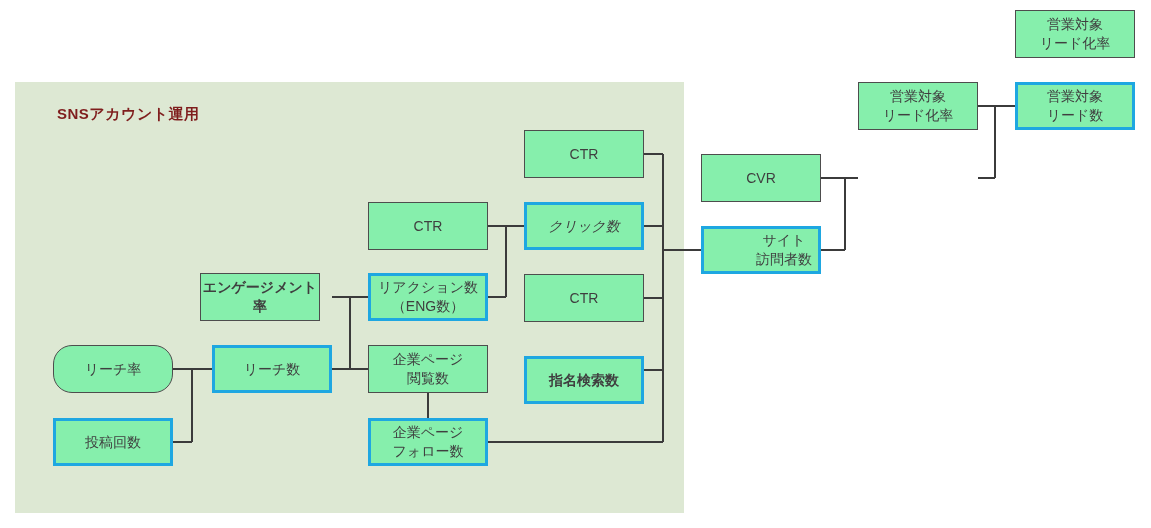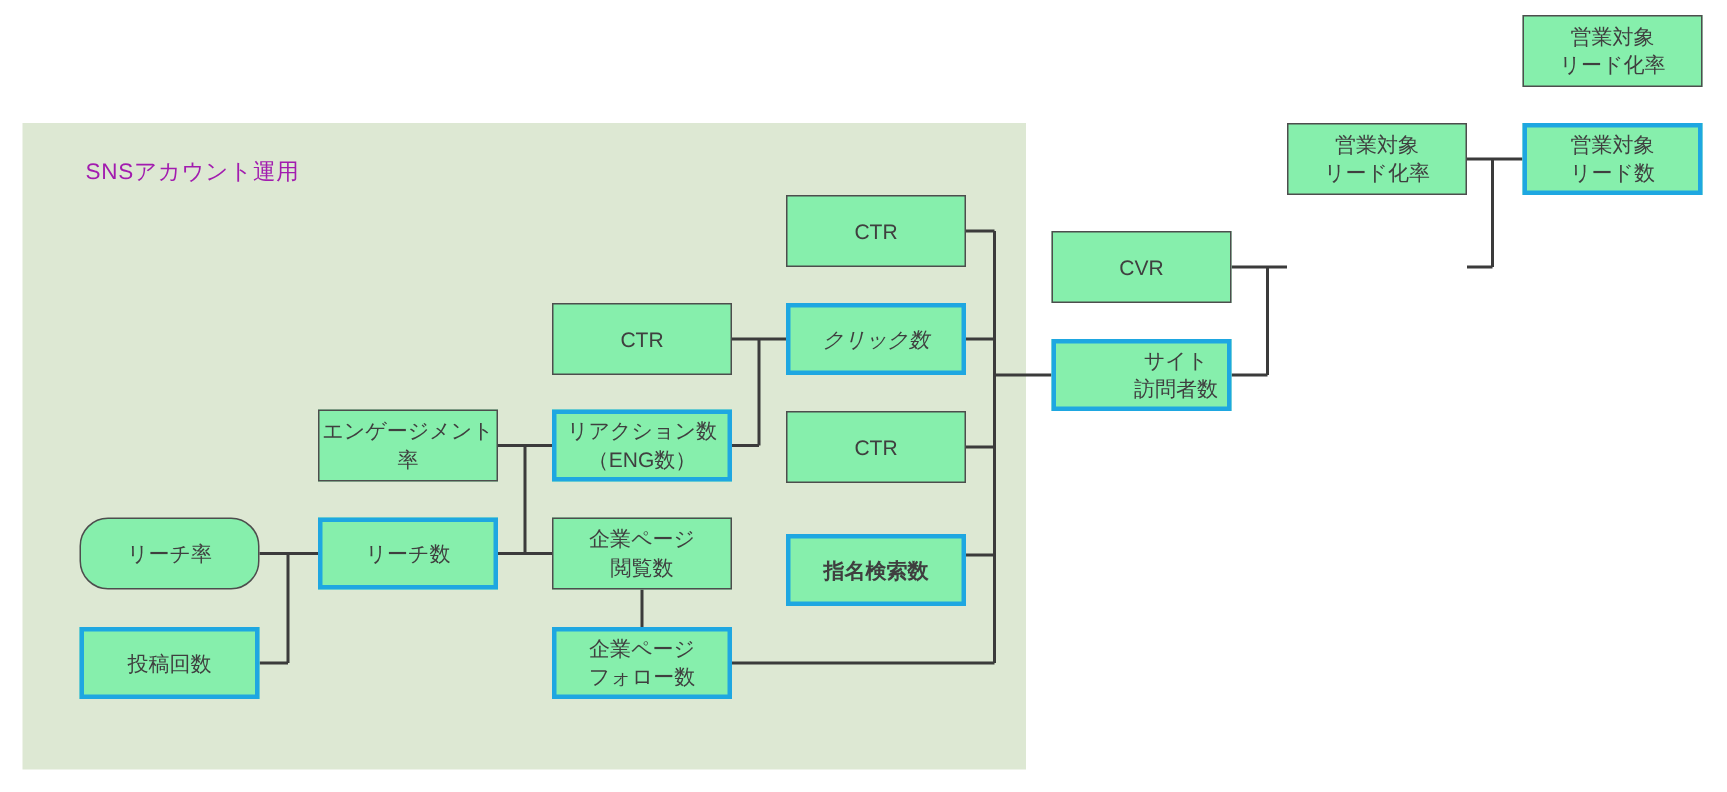--- a/index.html
+++ b/index.html
@@ -5,22 +5,22 @@
   html,body{margin:0;padding:0;background:#ffffff;}
   .stage{
     position:relative;width:1151px;height:528px;background:#ffffff;
     font-family:"Liberation Sans",sans-serif;overflow:hidden;
   }
   .panel{
     position:absolute;left:15px;top:82px;width:669px;height:431px;
     background:#dde8d3;
   }
   .panel-title{
-    position:absolute;left:57px;top:105px;font-size:15px;font-weight:normal;
-    color:#a21caf;letter-spacing:.5px;
+    position:absolute;left:57px;top:105px;font-size:15px;font-weight:bold;
+    color:#7f1d1d;letter-spacing:.5px;
   }
   .node{
     position:absolute;width:120px;height:48px;background:#86efac;
     box-sizing:border-box;display:flex;flex-direction:column;
     align-items:center;justify-content:center;text-align:center;
     font-size:14px;line-height:19px;color:#3f3f3f;
   }
   .node.gray{border:1.5px solid #4d4d4d;}
   .node.blue{border:3px solid #1ea7e1;}
   .conn{position:absolute;background:#3b3b3b;}
@@ -56,21 +56,21 @@
     <div class="conn" style="left: 978px; top: 177.3px; width: 17px; height: 1.4px;"></div>
     <div class="node gray" style="left: 53px; top: 345px; border-radius: 19px;">
       <div>リーチ率</div>
     </div>
     <div class="node blue" style="left: 53px; top: 418px;">
       <div>投稿回数</div>
     </div>
     <div class="node blue" style="left: 212px; top: 345px;">
       <div>リーチ数</div>
     </div>
-    <div class="node gray" style="left: 212px; top: 273px;">
+    <div class="node gray" style="left: 200px; top: 273px; font-weight: bold;">
       <div>エンゲージメント</div>
       <div>率</div>
     </div>
     <div class="node gray" style="left: 368px; top: 202px;">
       <div>CTR</div>
     </div>
     <div class="node blue" style="left: 368px; top: 273px;">
       <div>リアクション数</div>
       <div>（ENG数）</div>
     </div>

